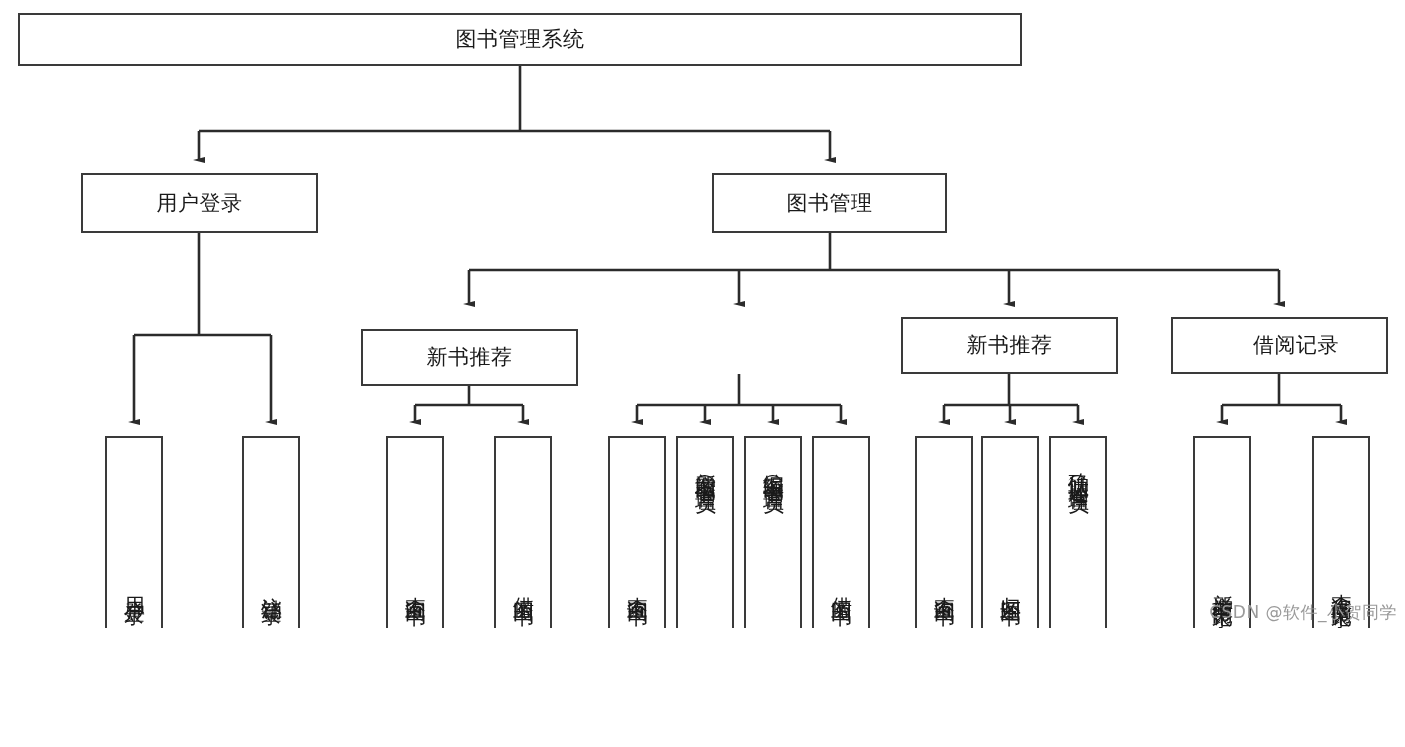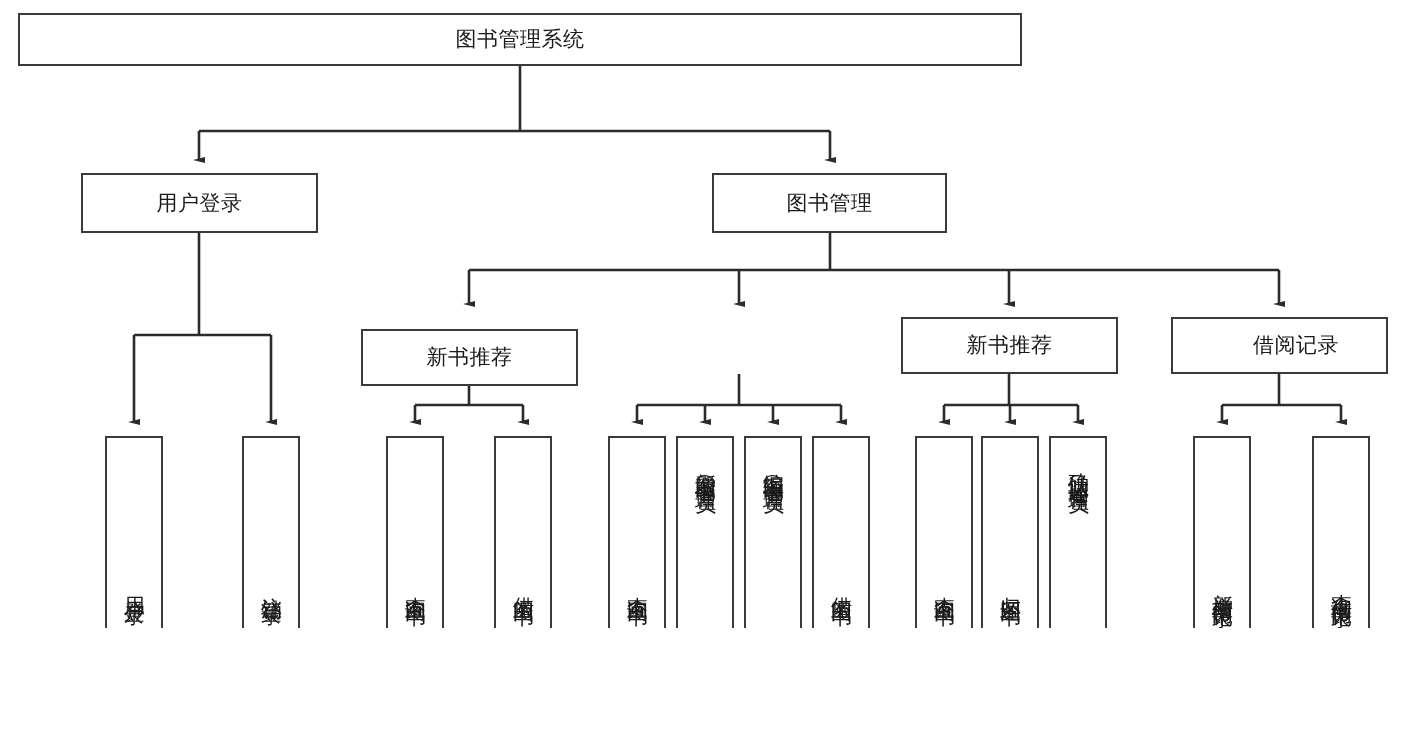--- a/index.html
+++ b/index.html
@@ -194,14 +194,15 @@
   </div>
 
   <div class="node vert center-text" style="left:1193px; top:436px; width:58px; height:299px;">
     <span class="label">新增借阅记录</span>
   </div>
 
   <div class="node vert center-text" style="left:1312px; top:436px; width:58px; height:299px;">
     <span class="label">查询借阅记录</span>
   </div>
 
+  <div class="watermark">CSDN @软件_小贺同学</div>
 
 </div>
 
 </body></html>

